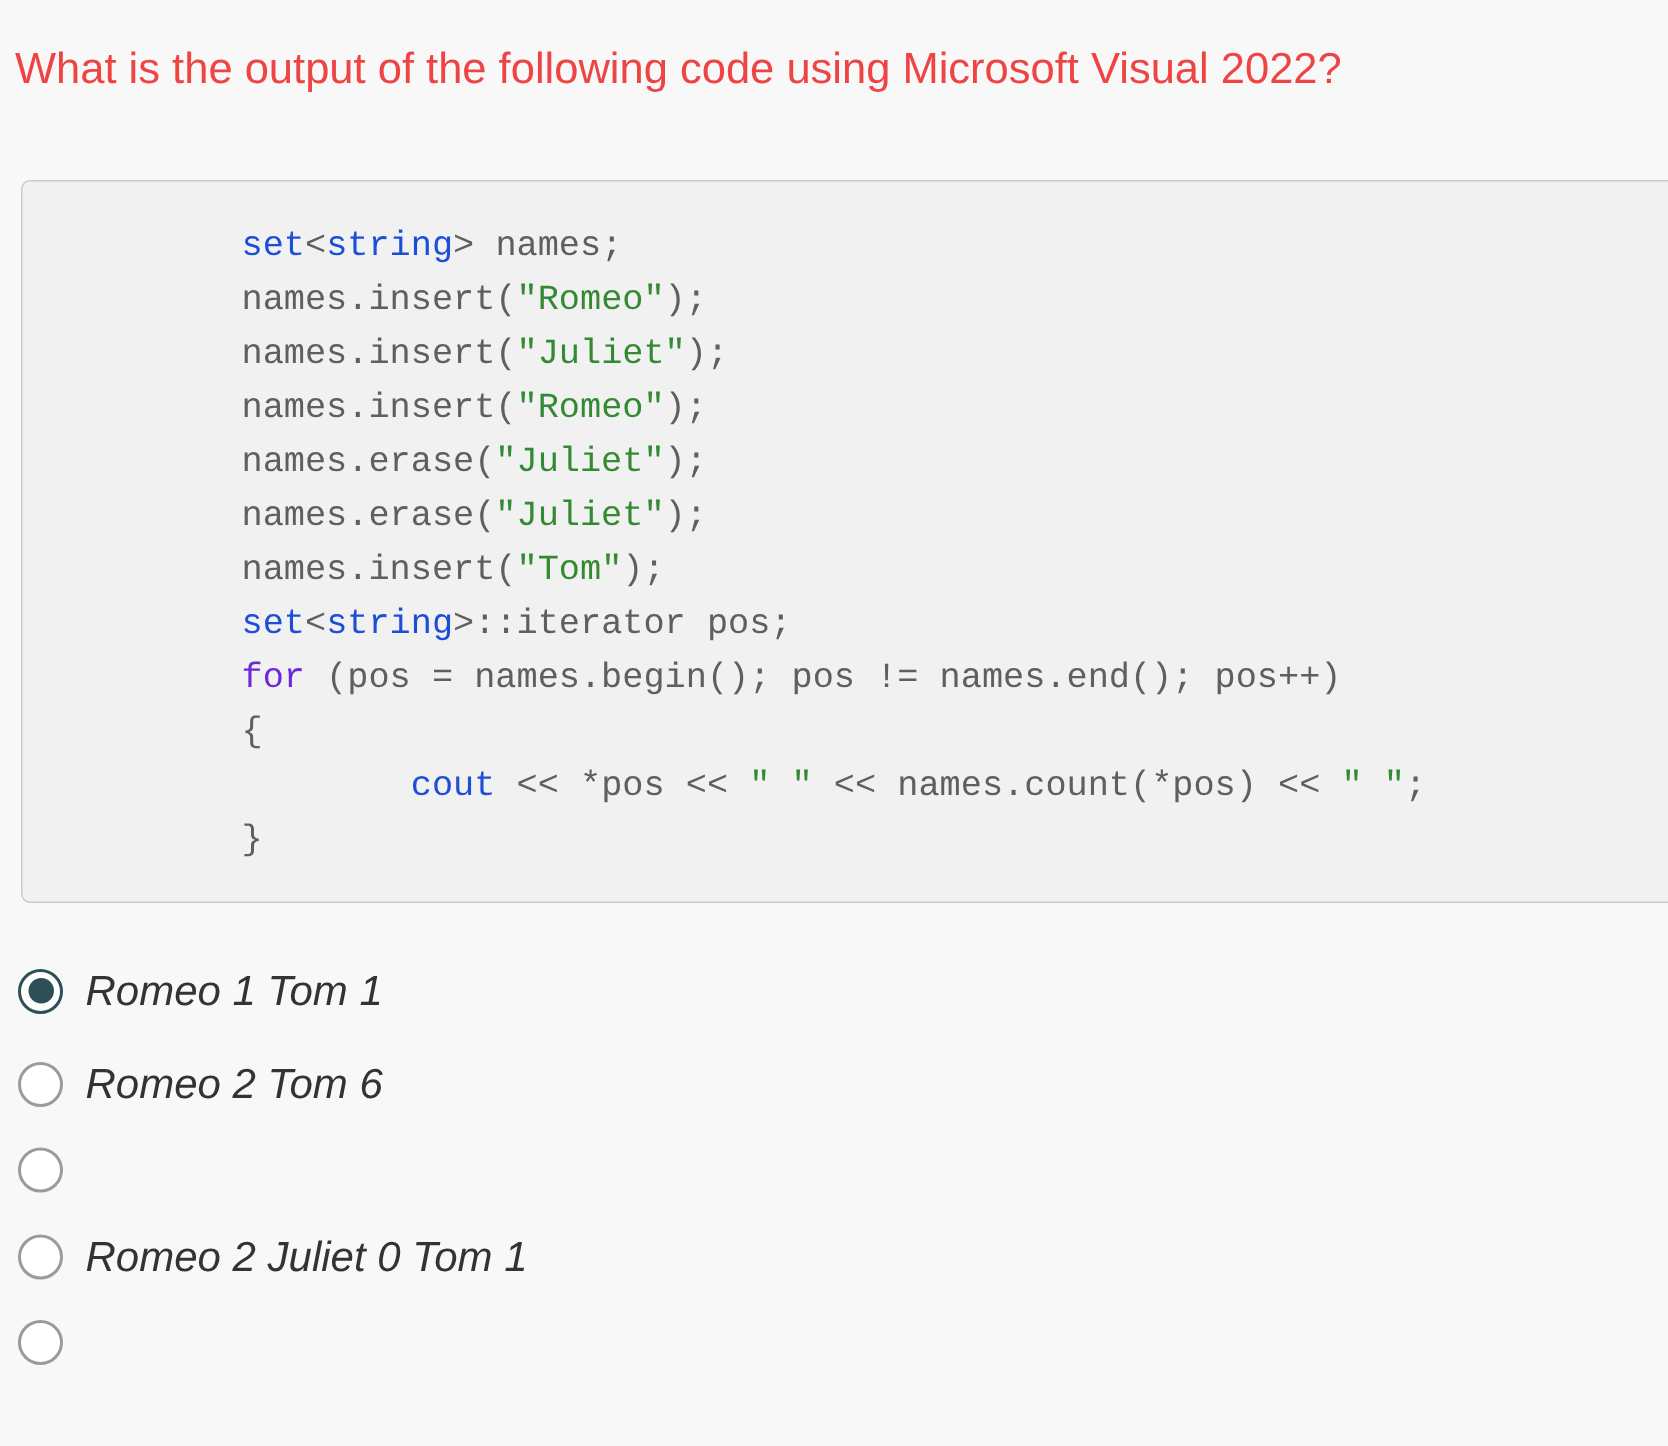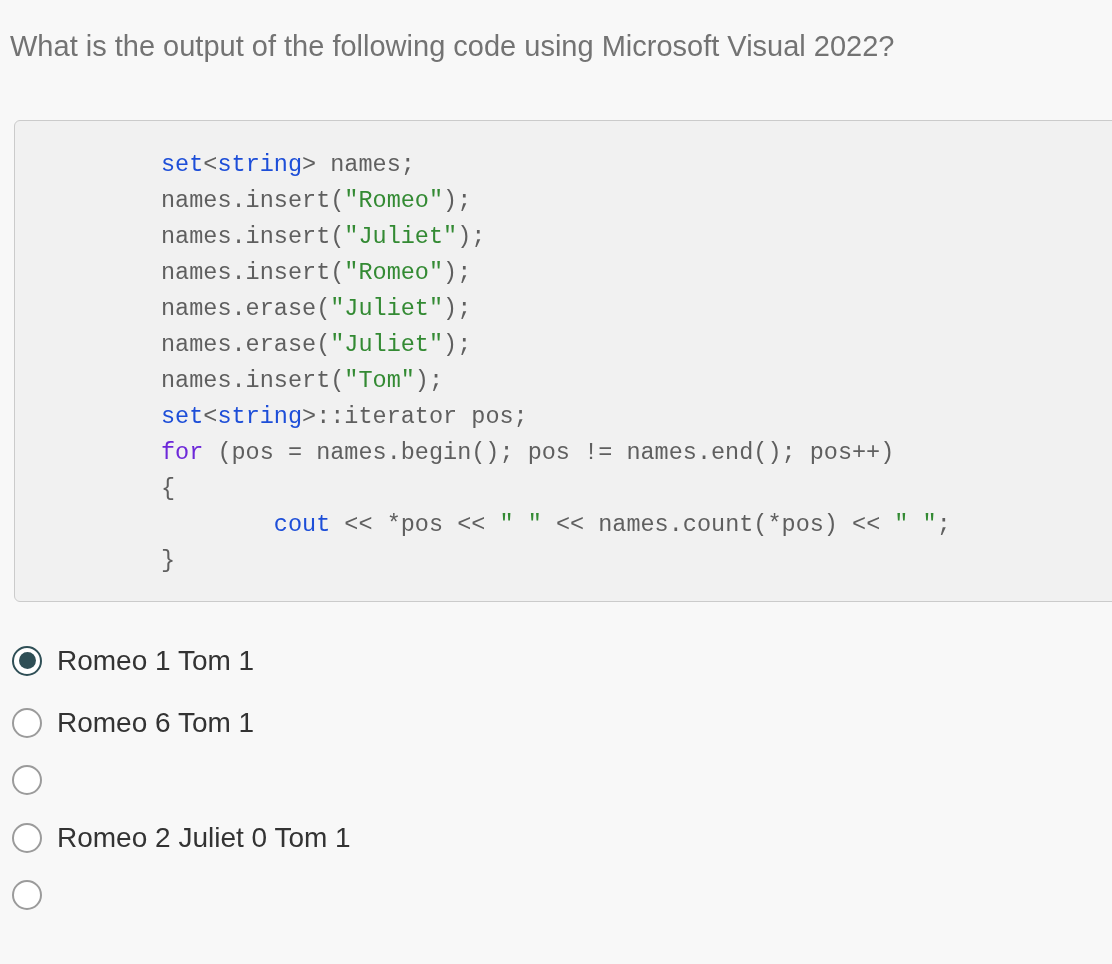--- a/index.html
+++ b/index.html
@@ -12,21 +12,21 @@
   }
   .page { position: relative; width: 1112px; height: 964px; }
 
   .question-title {
     position: absolute;
     left: 10px;
     top: 28px;
     width: 1080px;
     font-size: 29px;
     line-height: 1.3;
-    color: #737373;
+    color: #ef4444;
     font-weight: 400;
   }
 
   .code-panel {
     position: absolute;
     left: 14px;
     top: 120px;
     width: calc(100% - 2px); 
     height: 482px;
     background: #f1f1f1;
@@ -51,20 +51,21 @@
   .options {
     position: absolute;
     left: 12px;
     top: 641px;
   }
   .option-row {
     display: flex;
     align-items: center;
     margin-bottom: 23px;
     cursor: pointer;
+    font-style: italic;
   }
   .radio {
     width: 30px;
     height: 30px;
     border-radius: 50%;
     background: #ffffff;
     border: 2.5px solid #9b9b9b;
     margin-right: 15px;
     flex-shrink: 0;
     display: flex;
@@ -97,21 +98,21 @@
 
   <div class="options" id="options-root">
       <div class="option-row">
         <span class="radio selected">
           <span class="radio-dot"></span>
         </span>
         <span class="option-label">Romeo 1 Tom 1</span>
       </div>
       <div class="option-row">
         <span class="radio"></span>
-        <span class="option-label">Romeo 6 Tom 1</span>
+        <span class="option-label">Romeo 2 Tom 6</span>
       </div>
       <div class="option-row">
         <span class="radio"></span>
       </div>
       <div class="option-row">
         <span class="radio"></span>
         <span class="option-label">Romeo 2 Juliet 0 Tom 1</span>
       </div>
       <div class="option-row">
         <span class="radio"></span>

